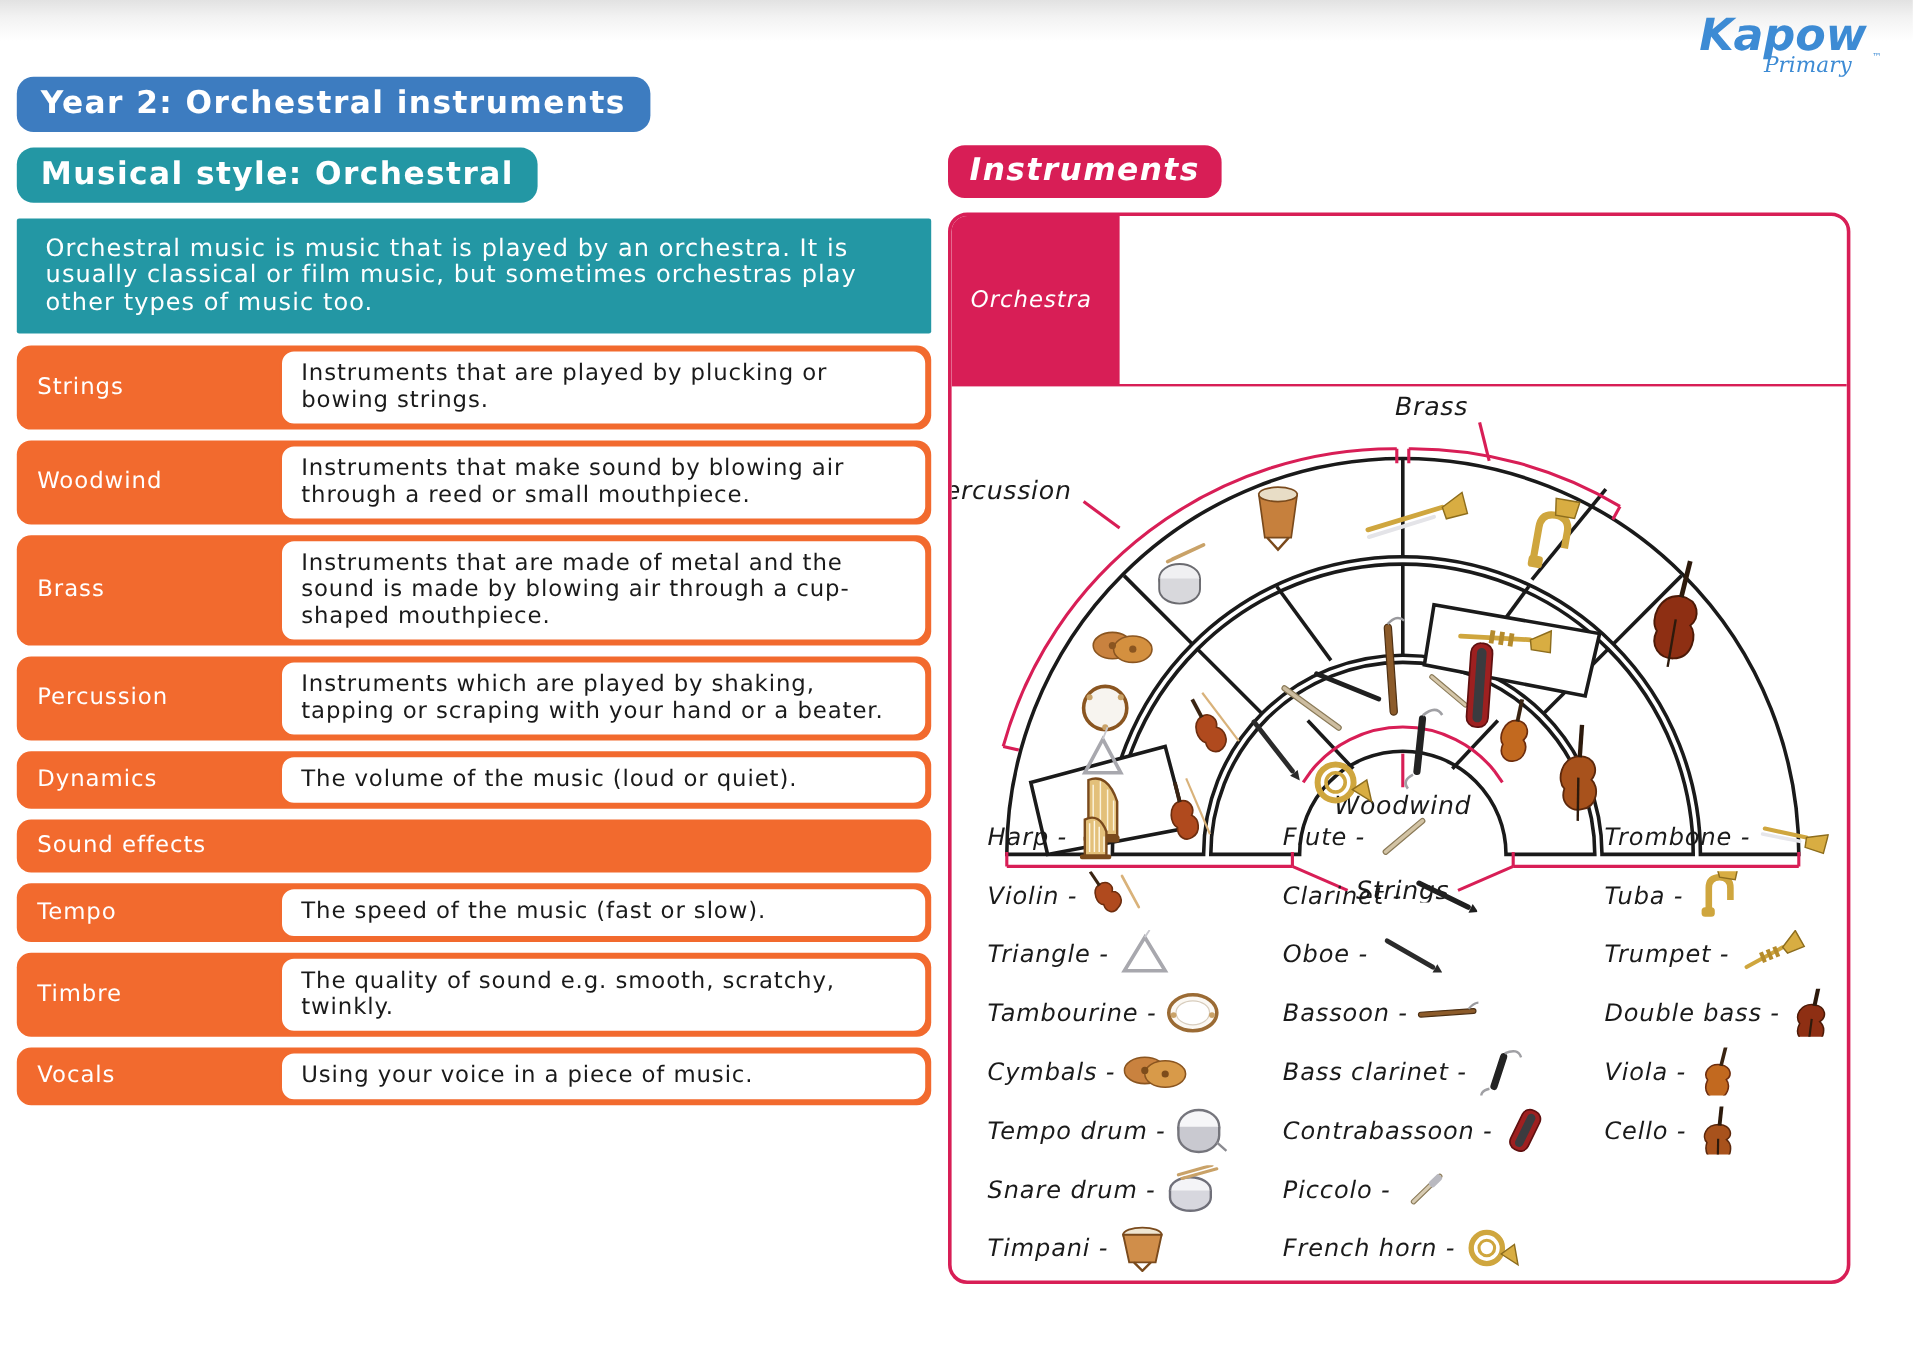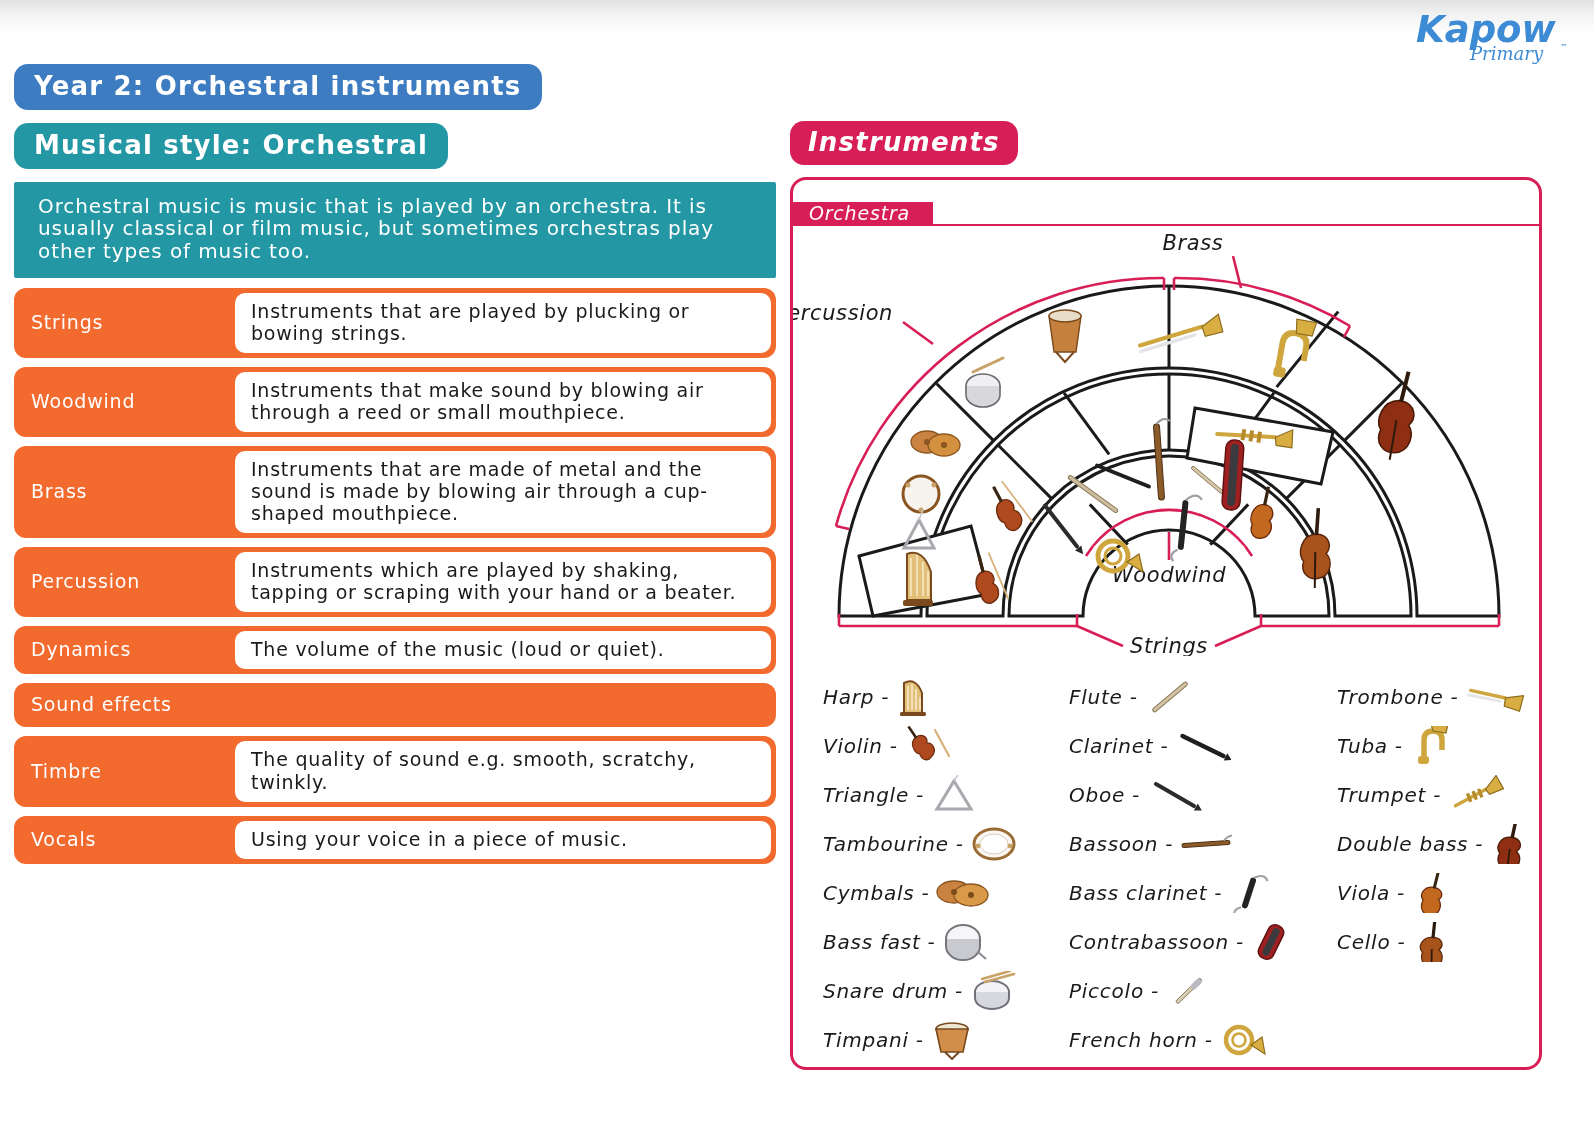--- a/index.html
+++ b/index.html
@@ -131,23 +131,24 @@
     height: 893px;
     border: 3px solid #d81e56;
     border-radius: 16px;
     position: relative;
     background: #ffffff;
     overflow: hidden;
   }
 
   .orch-row {
     display: flex;
-    align-items: flex-end;
+    align-items: flex-start;
     border-bottom: 2.5px solid #d81e56;
     min-height: 46px;
+    flex-direction: column;
   }
 
   .orch-term {
     width: 140px;
     flex: 0 0 140px;
     background: #d81e56;
     color: #ffffff;
     font-size: 19px;
     letter-spacing: 0.8px;
     display: flex;
@@ -271,20 +272,24 @@
 
     <div class="vocab-row">
       <div class="vocab-term">Dynamics</div>
       <div class="vocab-def">The volume of the music (loud or quiet).</div>
     </div>
 
     <div class="vocab-row">
       <div class="vocab-term">Sound effects</div>
     </div>
 
+    <div class="vocab-row">
+      <div class="vocab-term">Tempo</div>
+      <div class="vocab-def">The speed of the music (fast or slow).</div>
+    </div>
 
     <div class="vocab-row">
       <div class="vocab-term">Timbre</div>
       <div class="vocab-def">The quality of sound e.g. smooth, scratchy, twinkly.</div>
     </div>
 
     <div class="vocab-row">
       <div class="vocab-term">Vocals</div>
       <div class="vocab-def">Using your voice in a piece of music.</div>
     </div>
@@ -542,21 +547,21 @@
             <svg width="54" height="40" viewBox="0 0 54 40">
               <ellipse cx="18" cy="19" rx="17" ry="11" fill="#c9823f" stroke="#8a5520" stroke-width="1.3"></ellipse>
               <ellipse cx="35" cy="22" rx="17" ry="11" fill="#d89a49" stroke="#8a5520" stroke-width="1.3"></ellipse>
               <circle cx="18" cy="19" r="3" fill="#7d4c1b"></circle>
               <circle cx="35" cy="22" r="3" fill="#7d4c1b"></circle>
             </svg>
           </span>
         </div>
 
         <div class="inst-item">
-          <span class="nm">Bass fast</span>
+          <span class="nm">Tempo drum</span>
           <span class="dash">-</span>
           <span class="inst-pic">
             <svg width="46" height="40" viewBox="0 0 46 40">
               <ellipse cx="21" cy="17" rx="17" ry="14" fill="#f6f6f8" stroke="#75757c" stroke-width="2"></ellipse>
               <path d="M 4 17 L 4 24 A 17 14 0 0 0 38 24 L 38 17" fill="#c9c9d0" stroke="#75757c" stroke-width="2"></path>
               <path d="M 36 30 L 44 37" stroke="#8a8a90" stroke-width="2"></path>
             </svg>
           </span>
         </div>
 

